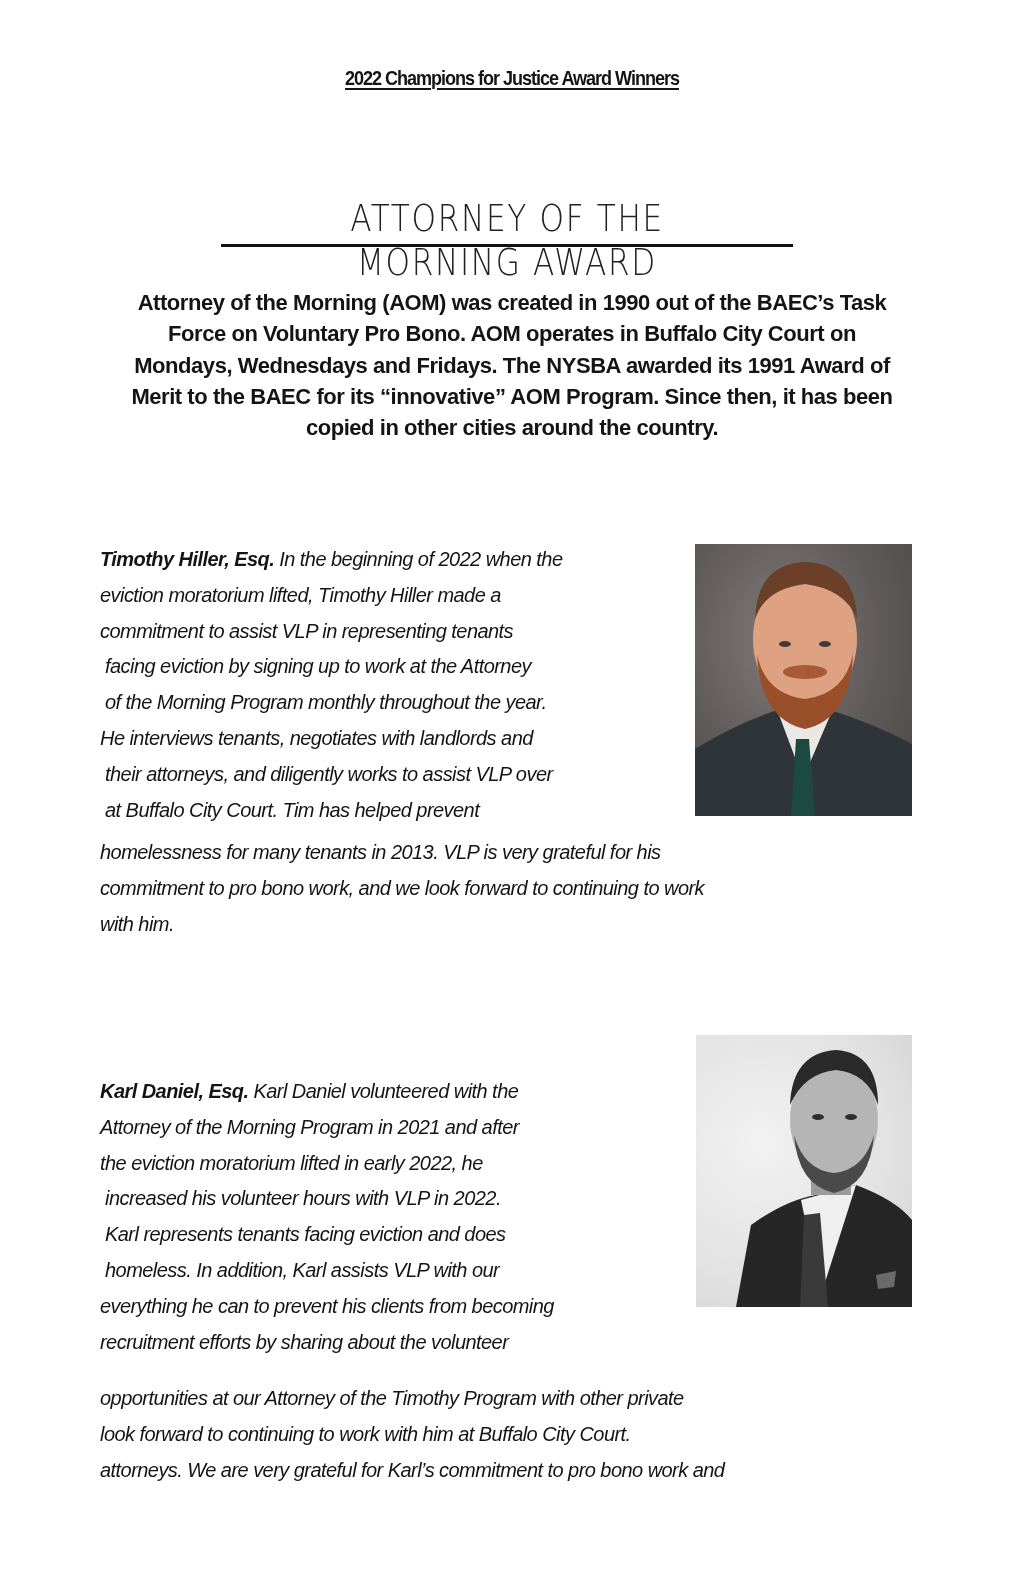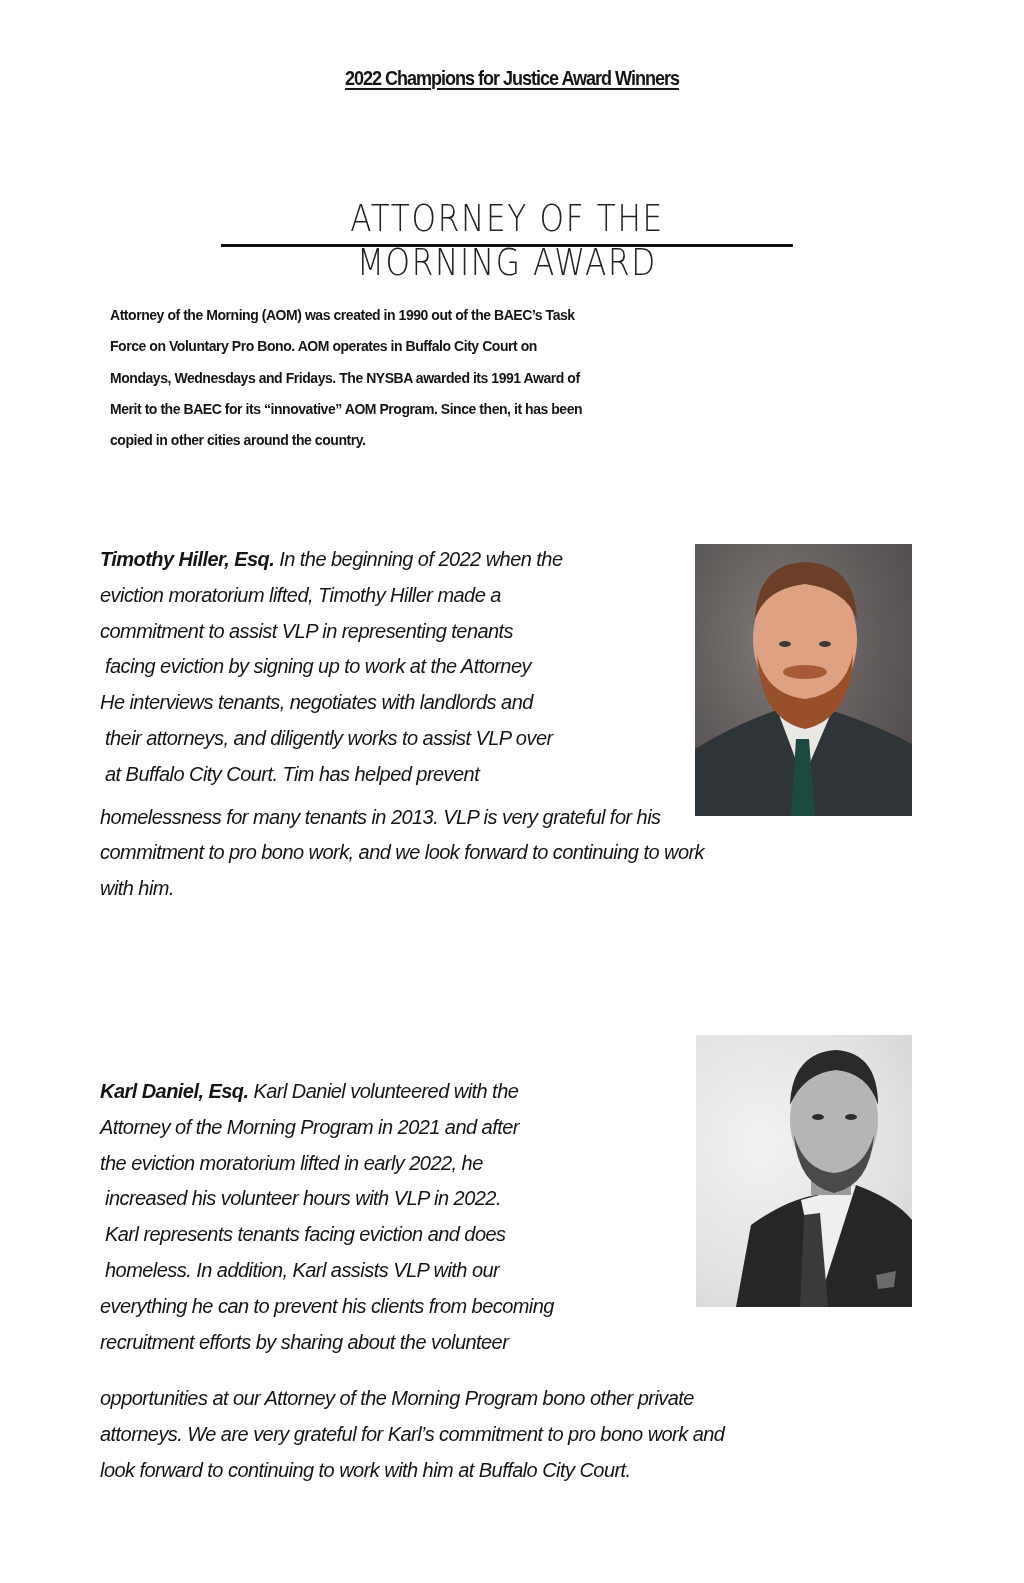--- a/index.html
+++ b/index.html
@@ -11,22 +11,22 @@
   }
   .page-header span { text-decoration: underline; text-decoration-thickness: 2px; text-underline-offset: 3px; }
   .award-title {
     position: absolute; left: 221px; width: 572px; top: 196px; text-align: center;
     font-family: "DejaVu Sans", sans-serif; font-weight: 200; font-size: 38px;
     letter-spacing: 2px; color: #222; transform: scaleX(0.82); transform-origin: center;
     -webkit-text-stroke: 0; font-stretch: condensed;
   }
   .award-title-rule { position: absolute; left: 221px; width: 572px; top: 244px; height: 3px; background: #111; }
   .intro {
-    position: absolute; left: 110px; width: 804px; top: 300px; 
-    font-family: "Liberation Sans", sans-serif; font-weight: bold; font-size: 14px; line-height: 31.3px;
+    position: absolute; left: 110px; width: 804px; top: 287px; text-align: center;
+    font-family: "Liberation Sans", sans-serif; font-weight: bold; font-size: 22px; line-height: 31.3px;
     letter-spacing: -0.45px;
   }
   .bio {
     position: absolute; left: 100px; width: 800px;
     font-family: "Liberation Sans", sans-serif; font-style: italic; font-size: 20px; line-height: 35.8px;
     letter-spacing: -0.55px;
   }
   .bio .line { display: block; white-space: pre; }
   .bio .name { font-weight: bold; }
   .bio-1 { top: 542px; }
@@ -52,20 +52,21 @@
   <div>Mondays, Wednesdays and Fridays. The NYSBA awarded its 1991 Award of</div>
   <div>Merit to the BAEC for its “innovative” AOM Program. Since then, it has been</div>
   <div>copied in other cities around the country.</div>
 </div>
 
 <div class="bio bio-1">
   <span class="line"><span class="name">Timothy Hiller, Esq.</span><span> In the beginning of 2022 when the</span></span>
   <span class="line">eviction moratorium lifted, Timothy Hiller made a</span>
   <span class="line">commitment to assist VLP in representing tenants</span>
   <span class="line"> facing eviction by signing up to work at the Attorney</span>
+  <span class="line"> of the Morning Program monthly throughout the year.</span>
   <span class="line">He interviews tenants, negotiates with landlords and</span>
   <span class="line"> their attorneys, and diligently works to assist VLP over</span>
   <span class="line" style="margin-bottom:7px"> at Buffalo City Court. Tim has helped prevent</span>
   <span class="line">homelessness for many tenants in 2013. VLP is very grateful for his</span>
   <span class="line">commitment to pro bono work, and we look forward to continuing to work</span>
   <span class="line">with him.</span>
 </div>
 
 <div class="photo photo-1" title="Portrait of Timothy Hiller">
   <svg viewBox="0 0 217 272">
@@ -91,23 +92,23 @@
 
 <div class="bio bio-2">
   <span class="line"><span class="name">Karl Daniel, Esq.</span><span> Karl Daniel volunteered with the</span></span>
   <span class="line">Attorney of the Morning Program in 2021 and after</span>
   <span class="line">the eviction moratorium lifted in early 2022, he</span>
   <span class="line"> increased his volunteer hours with VLP in 2022.</span>
   <span class="line"> Karl represents tenants facing eviction and does</span>
   <span class="line"> homeless. In addition, Karl assists VLP with our</span>
   <span class="line">everything he can to prevent his clients from becoming</span>
   <span class="line" style="margin-bottom:21px">recruitment efforts by sharing about the volunteer</span>
-  <span class="line">opportunities at our Attorney of the Morning Program bono other private</span>
+  <span class="line">opportunities at our Attorney of the Timothy Program with other private</span>
+  <span class="line">look forward to continuing to work with him at Buffalo City Court.</span>
   <span class="line">attorneys. We are very grateful for Karl’s commitment to pro bono work and</span>
-  <span class="line">look forward to continuing to work with him at Buffalo City Court.</span>
 </div>
 
 <div class="photo photo-2" title="Portrait of Karl Daniel">
   <svg viewBox="0 0 216 272">
 
     <path d="M40 272 L55 190 Q90 165 120 160 L160 150 Q200 165 216 185 L216 272 Z" fill="#262626"></path>
 
     <path d="M105 165 L125 260 L160 150 Z" fill="#efefef"></path>
 
     <path d="M108 180 L124 178 L132 272 L104 272 Z" fill="#3a3a3a"></path>

